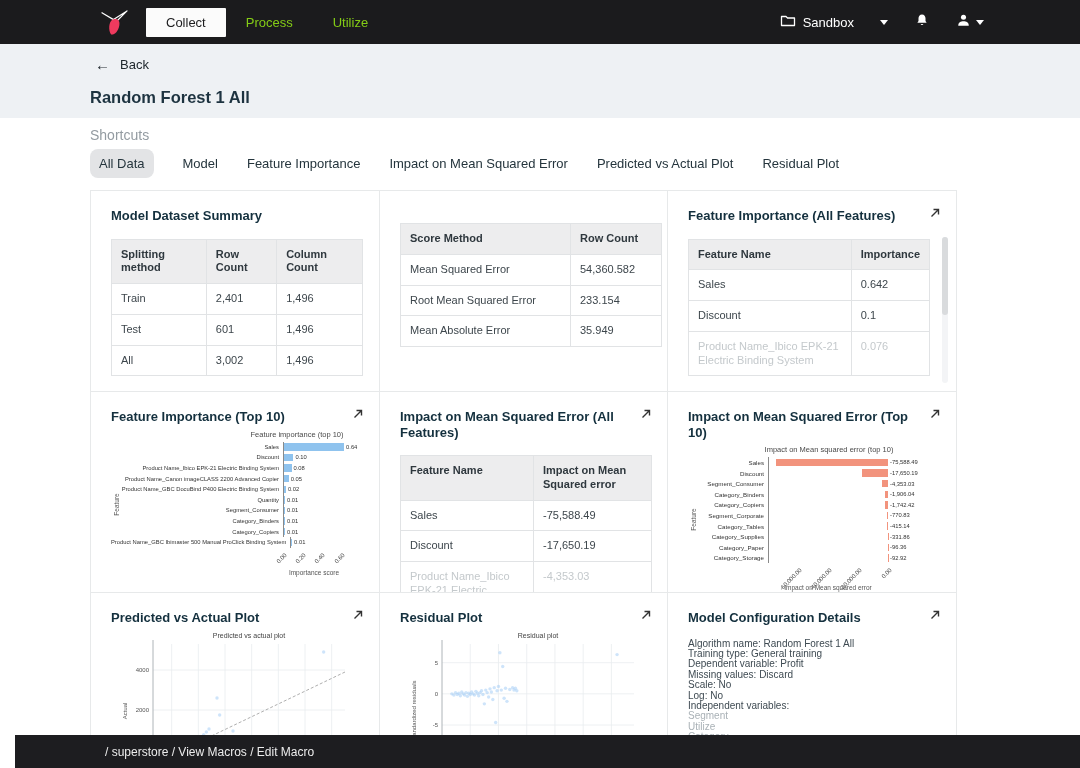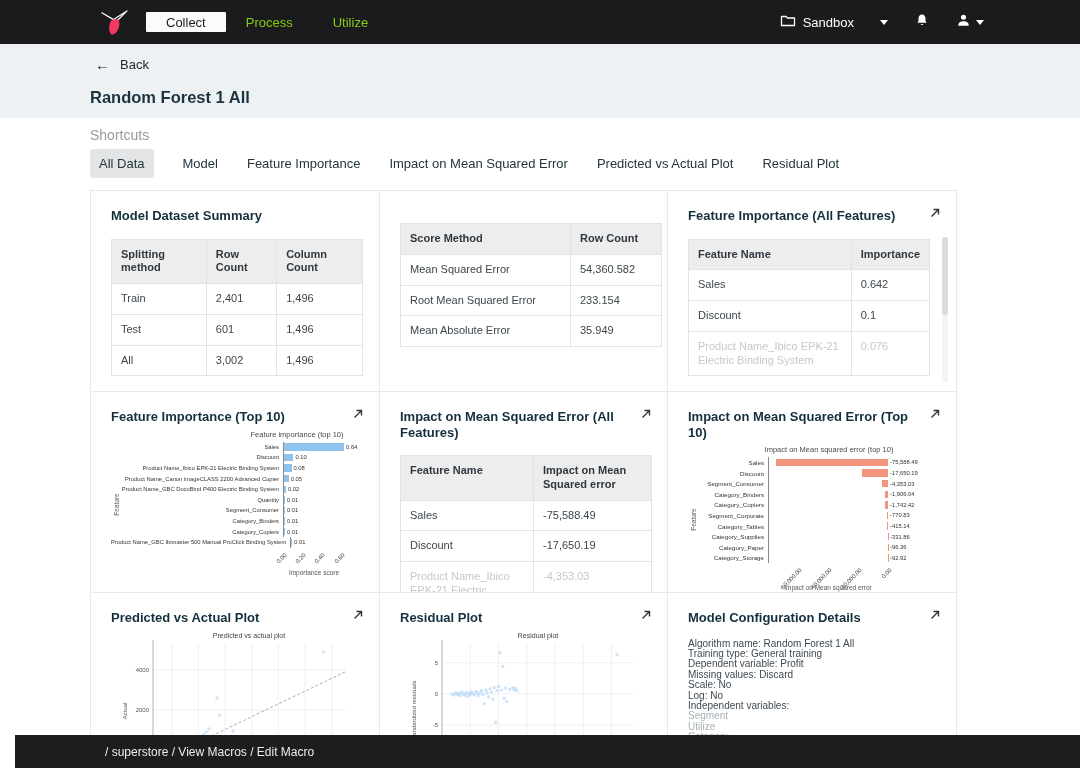--- a/index.html
+++ b/index.html
@@ -4,40 +4,40 @@
 <style>
   *{margin:0;padding:0;box-sizing:border-box}
   html,body{width:1080px;height:768px;overflow:hidden}
   body{font-family:"Liberation Sans",sans-serif;background:#fff;position:relative;color:#222}
 
   
   .topbar{height:44px;background:#1b1b1d;display:flex;align-items:center;padding-left:97px;color:#fff}
   .logo{margin-right:16px;display:flex;align-items:center}
   .navtabs{display:flex;align-items:center;height:44px}
   .navtab{padding:0 20px;height:44px;display:flex;align-items:center;font-size:13px;color:#84cc16;cursor:pointer}
-  .navtab.active{background:#fbfbfb;color:#1c1c1e;height:20px;border-radius:1px}
+  .navtab.active{background:#fbfbfb;color:#1c1c1e;height:29px;border-radius:1px}
   .topbar-right{margin-left:auto;display:flex;align-items:center;padding-right:96px}
   .ws{display:flex;align-items:center;gap:7px;font-size:13px;cursor:pointer}
   .chev{width:0;height:0;border-left:4px solid transparent;border-right:4px solid transparent;border-top:5px solid #fff}
   .ws-chev{margin-left:26px}
   .icon-btn{margin-left:27px;display:flex;align-items:center;cursor:pointer}
   .user-btn{display:flex;align-items:center;gap:5px}
 
   
   .subheader{height:74px;background:#eef1f4;padding:13px 0 0 95px}
   .back-row{display:flex;align-items:center;gap:10px;font-size:13px;color:#20292e;cursor:pointer;width:70px}
   .back-arrow{font-size:15px;line-height:1;color:#20292e}
   .page-title{margin-top:16px;margin-left:-5px;font-size:16.5px;font-weight:700;color:#1d3340}
 
   
   .content{padding:9px 0 0 90px}
   .shortcuts-label{font-size:14px;color:#939ba1;margin-bottom:6px}
   .shortcuts{display:flex;align-items:center;gap:29px;margin-bottom:12px}
   .shortcut{font-size:13px;color:#25353d;cursor:pointer;padding:7px 0}
-  .shortcut.active{background:#e3e4e6;border-radius:3px;padding:7px 9px}
+  .shortcut.active{background:#e3e4e6;border-radius:8px;padding:7px 9px}
 
   .grid{width:867px;display:grid;grid-template-columns:289px 288px 288px;grid-template-rows:201px 201px 200px;border:1px solid #e7e9ea;border-bottom:none;background:#fff}
   .card{border-right:1px solid #e7e9ea;border-bottom:1px solid #e7e9ea;padding:17px 16px 0 20px;position:relative;overflow:hidden;background:#fff}
   .card:nth-child(3n){border-right:none}
   .card-title{font-size:13px;font-weight:700;color:#14303e;padding-right:24px;line-height:1.2}
   .expand{position:absolute;top:15px;right:14px;cursor:pointer}
 
   table.dt{border-collapse:collapse;margin-top:15px;font-size:11px;color:#3d464c}
   .dt th{background:#ededee;font-weight:700;text-align:left;color:#2f383e}
   .dt th,.dt td{border:1px solid #e1e3e5;padding:8px 9px;vertical-align:top;line-height:1.25}

